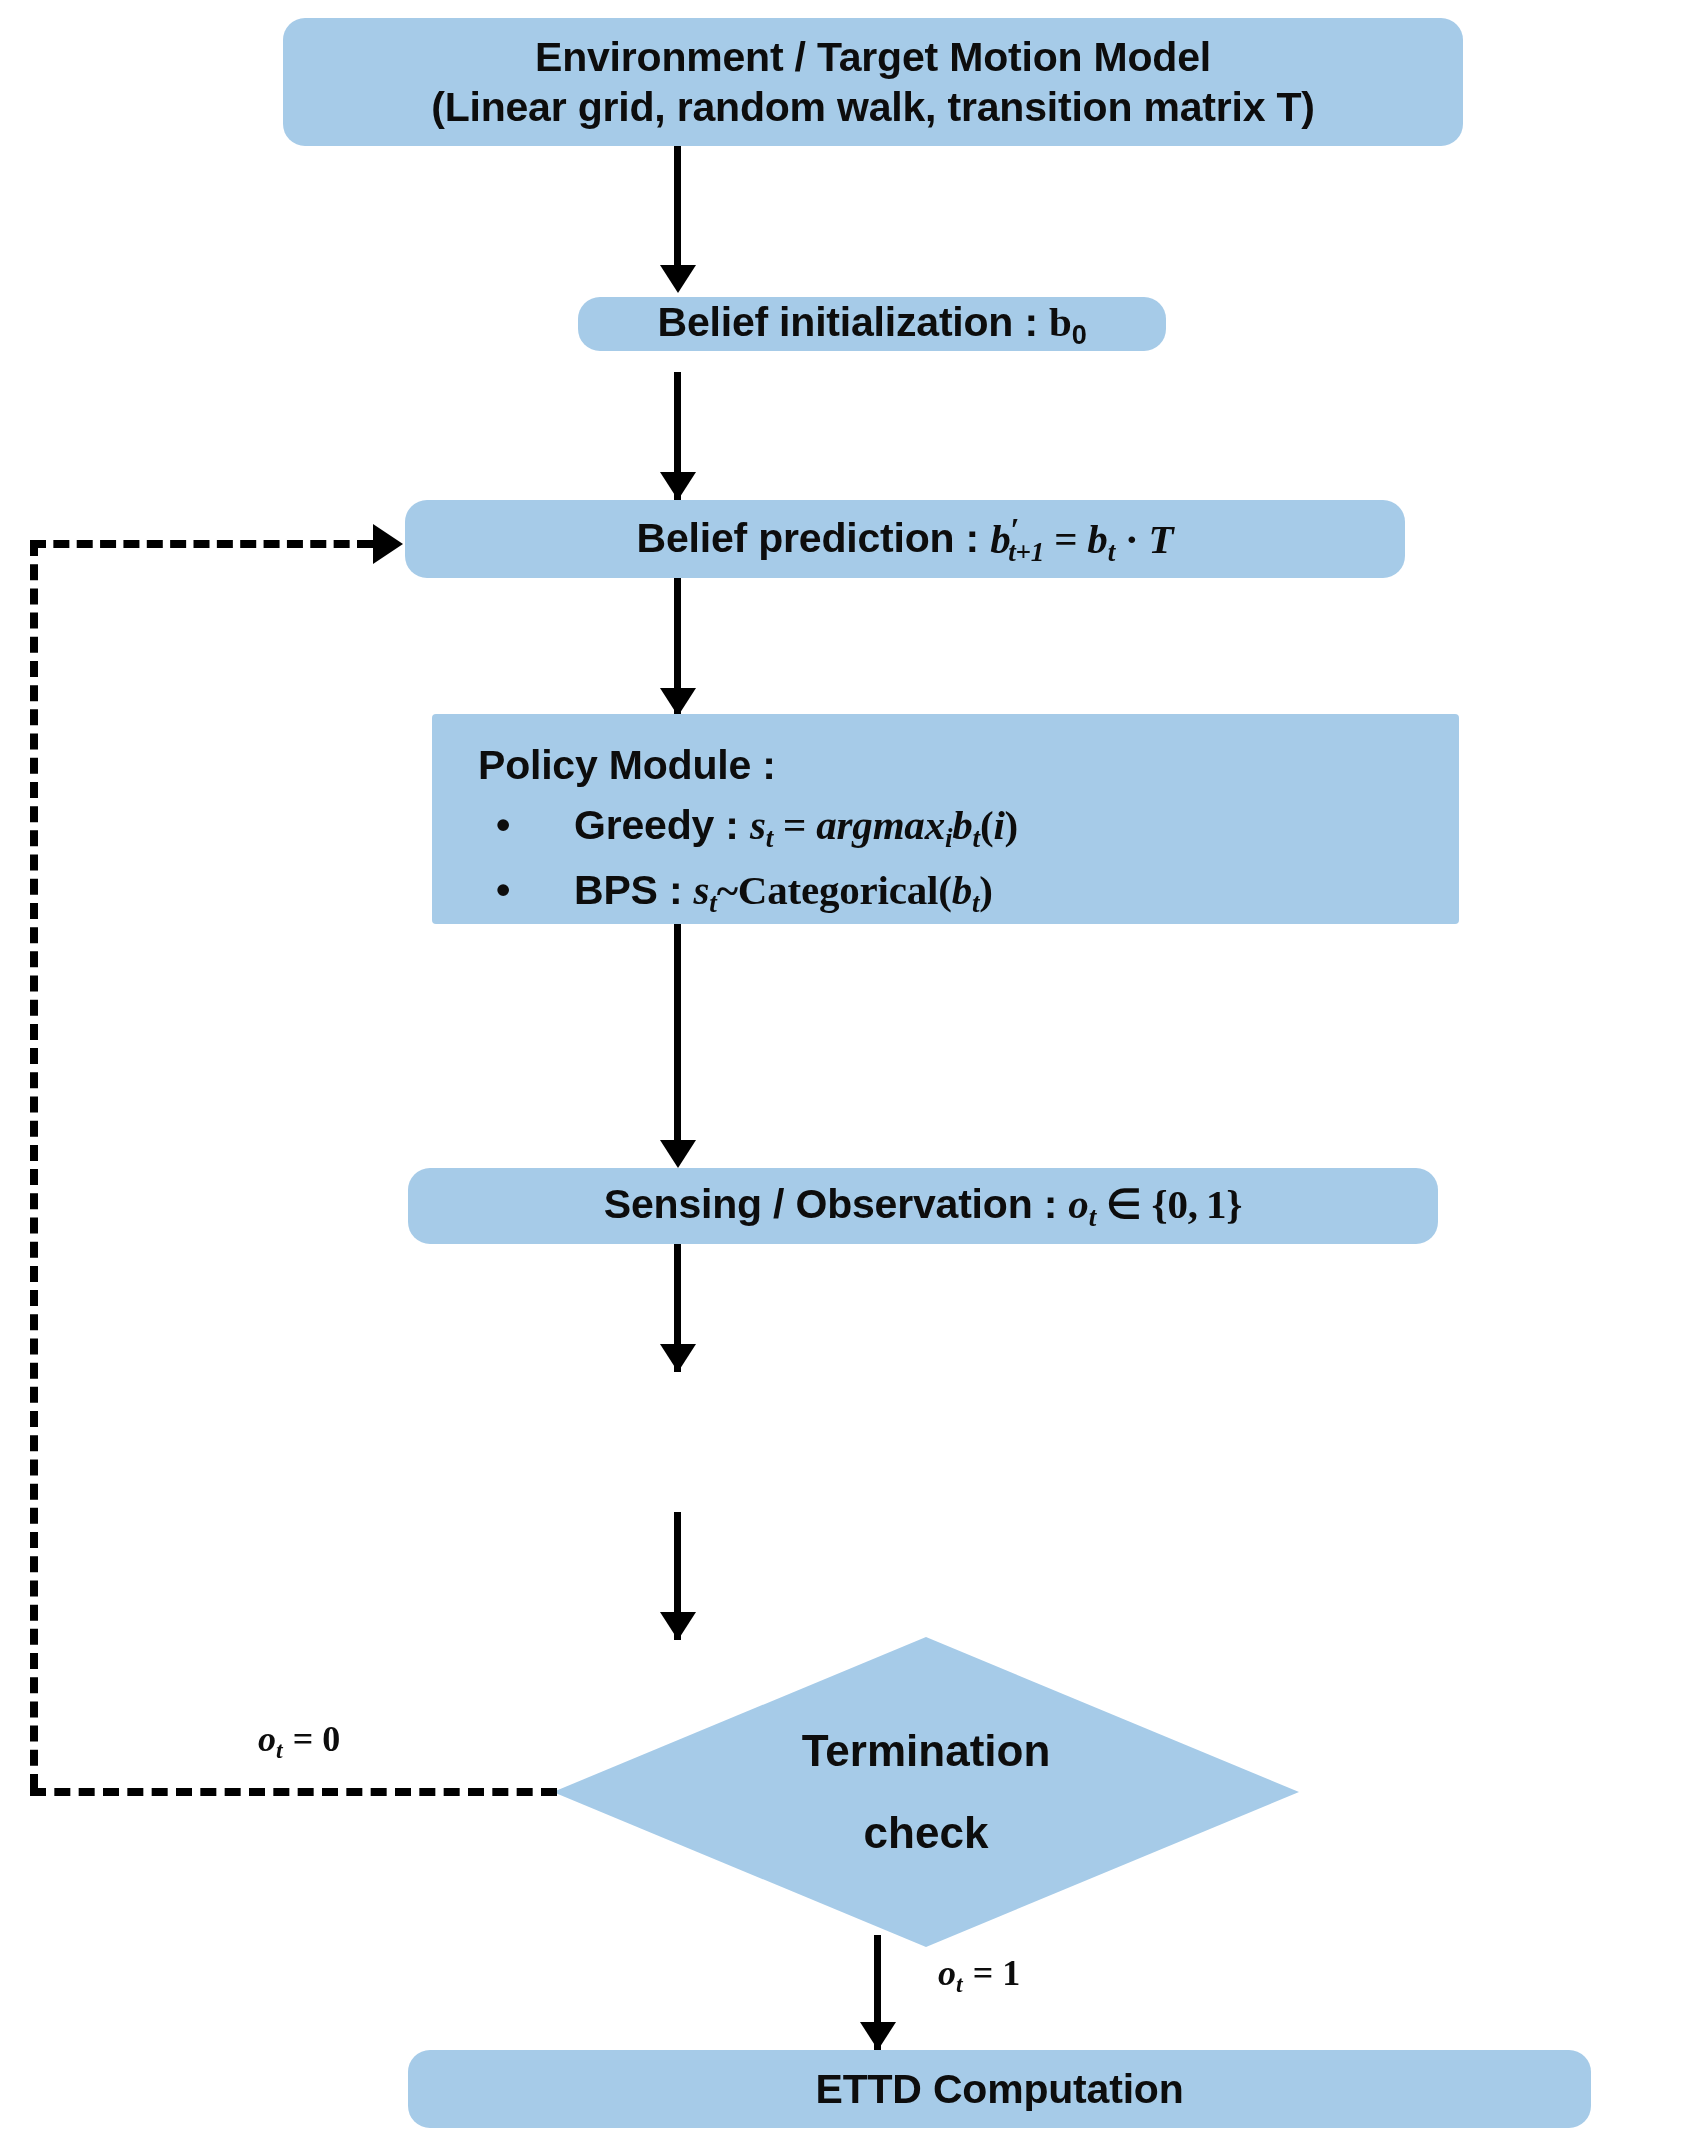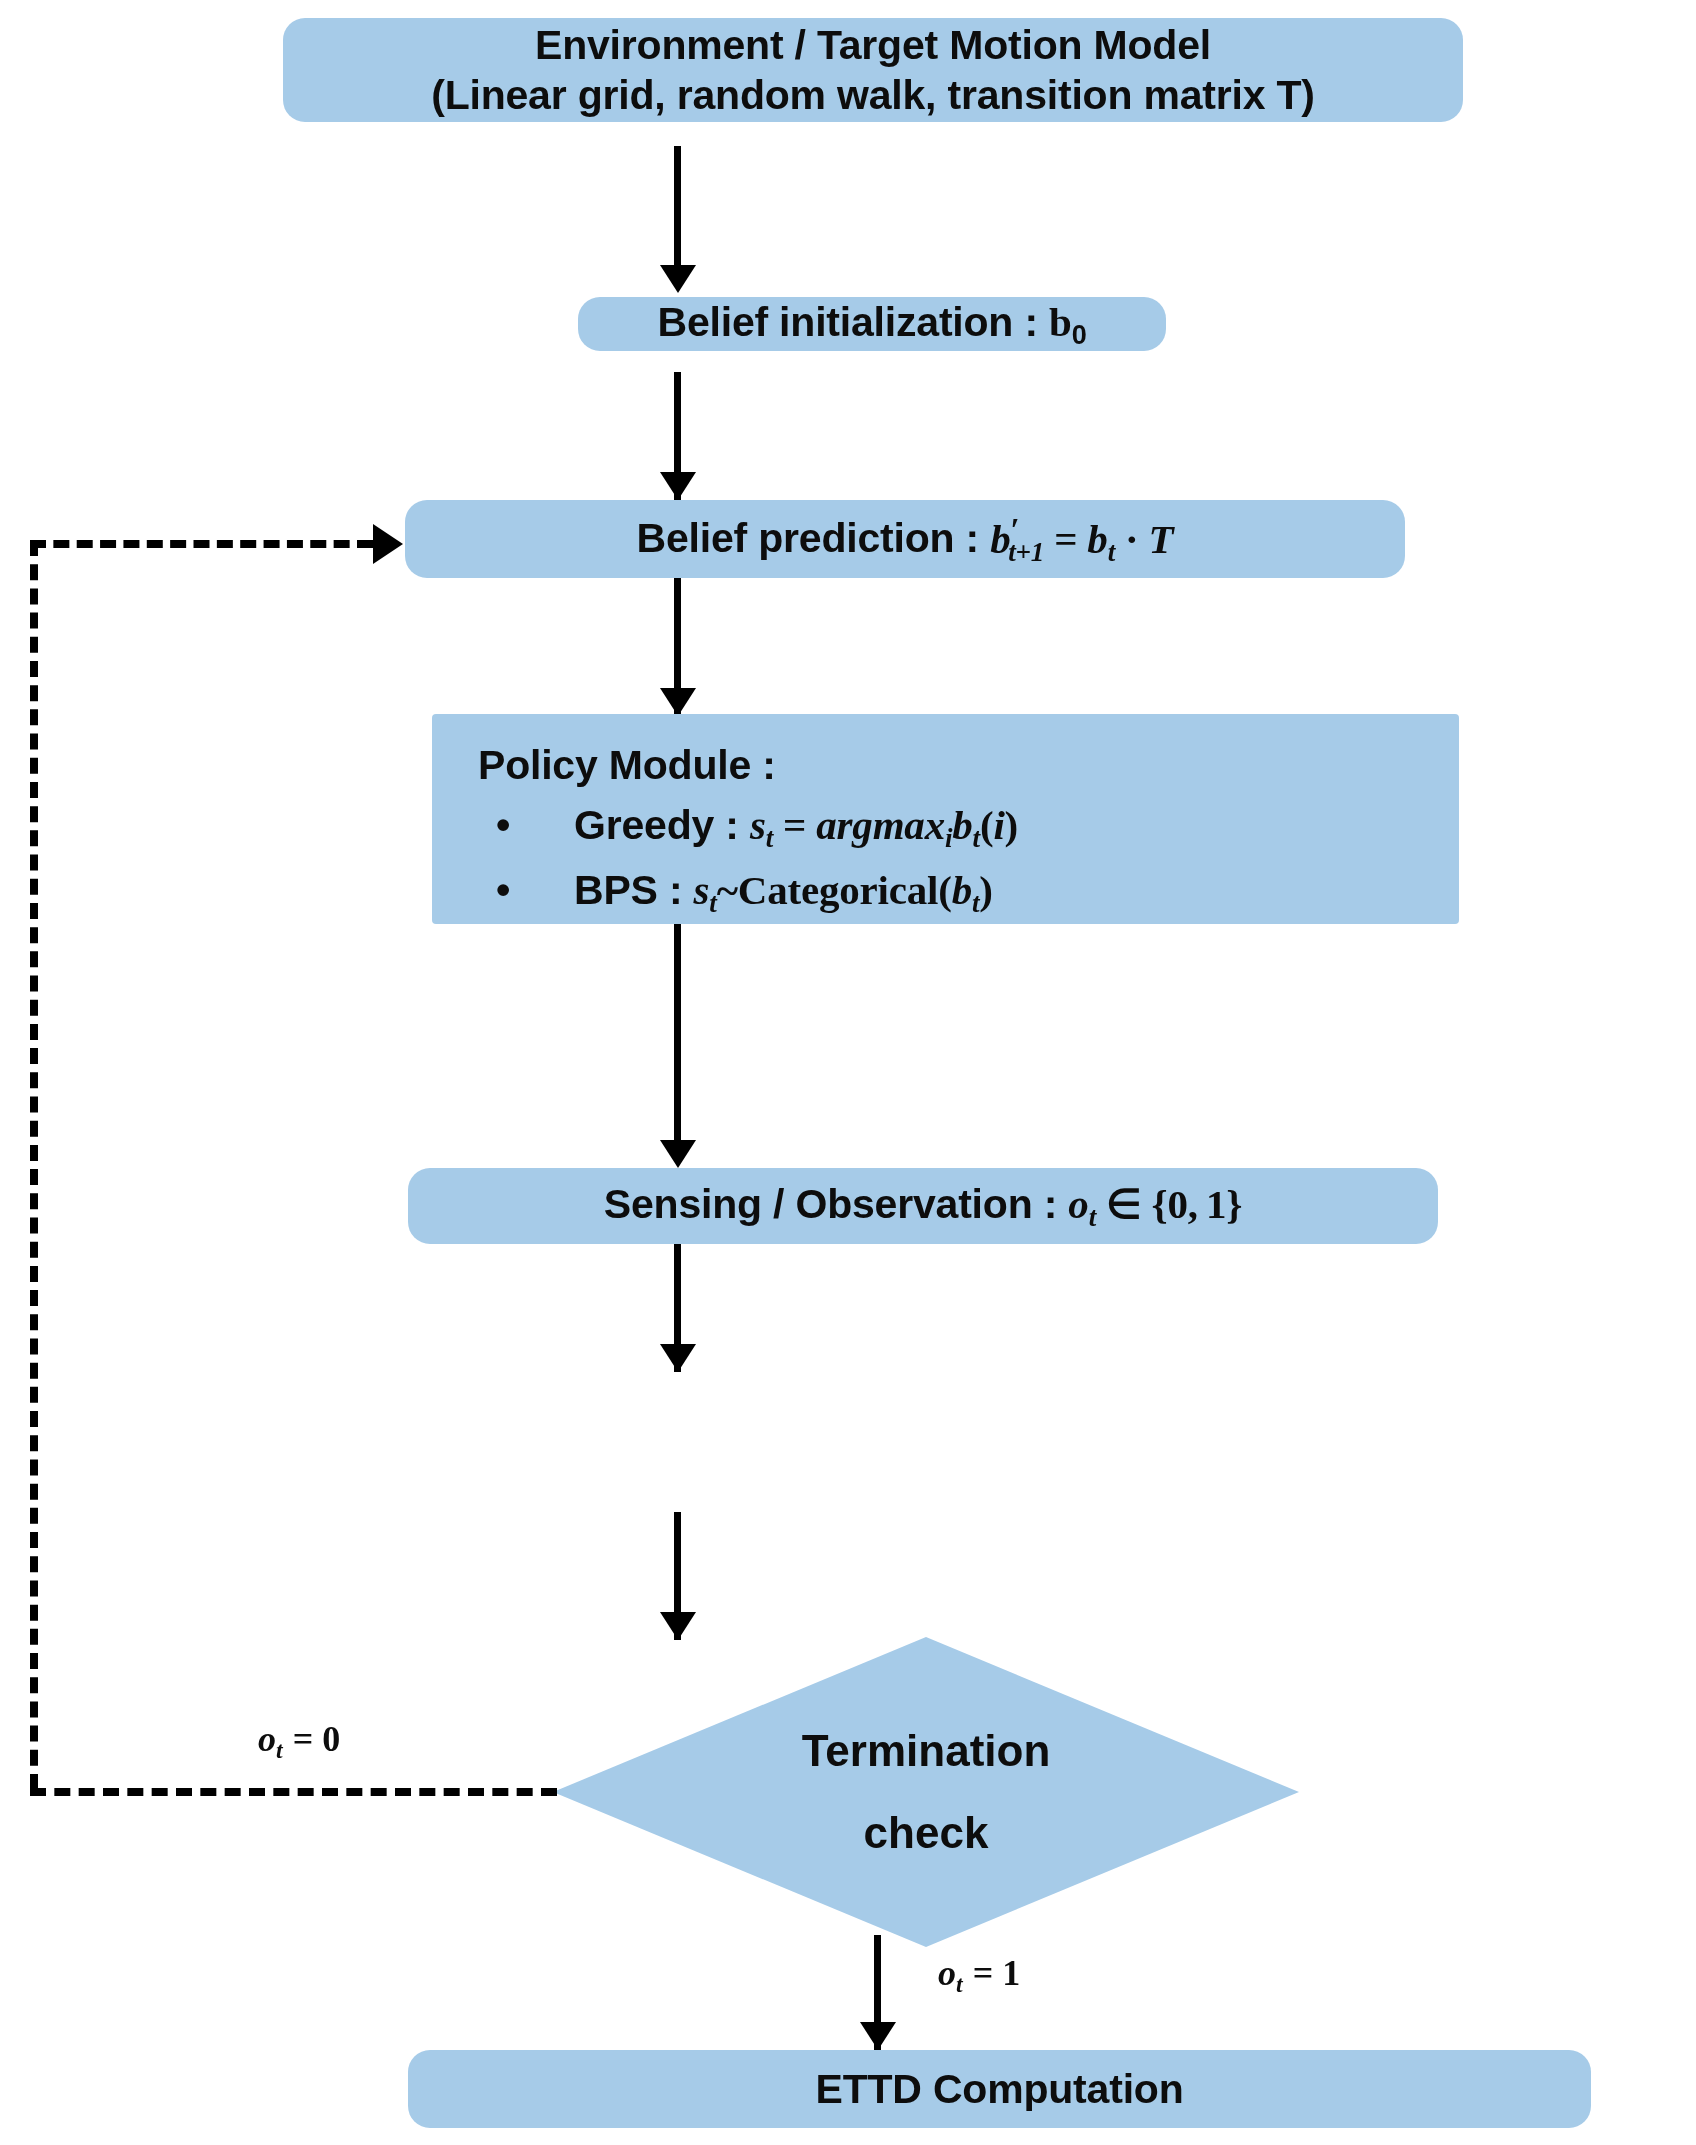--- a/index.html
+++ b/index.html
@@ -26,21 +26,21 @@
     color: #0d0d0d;
     font-weight: bold;
     text-align: center;
     box-sizing: border-box;
     line-height: 1.22;
     letter-spacing: -0.2px;
   }
   .node.rounded { border-radius: 22px; }
   .node.rounded-lg { border-radius: 4px; }
 
-  .n-env      { left: 283px;  top: 18px;   width: 1180px; height: 104px; font-size: 41px; }
+  .n-env      { left: 283px;  top: 18px;   width: 1180px; height: 128px; font-size: 41px; }
   .n-init     { left: 578px;  top: 297px;  width: 588px;  height: 54px;  font-size: 41px; }
   .n-pred     { left: 405px;  top: 500px;  width: 1000px; height: 78px;  font-size: 41px; }
   .n-policy   { left: 432px;  top: 714px;  width: 1027px; height: 210px; font-size: 41px;
                 justify-content: flex-start; align-items: flex-start; padding: 26px 0 0 46px; }
   .n-sense    { left: 408px;  top: 1168px; width: 1030px; height: 76px;  font-size: 41px; }
   .n-correct  { left: 163px;  top: 1372px; width: 1360px; height: 140px; font-size: 41px; }
   .n-ettd     { left: 408px;  top: 2050px; width: 1183px; height: 78px;  font-size: 41px; }
 
   .policy-inner { text-align: left; }
   .policy-title { display: block; }

